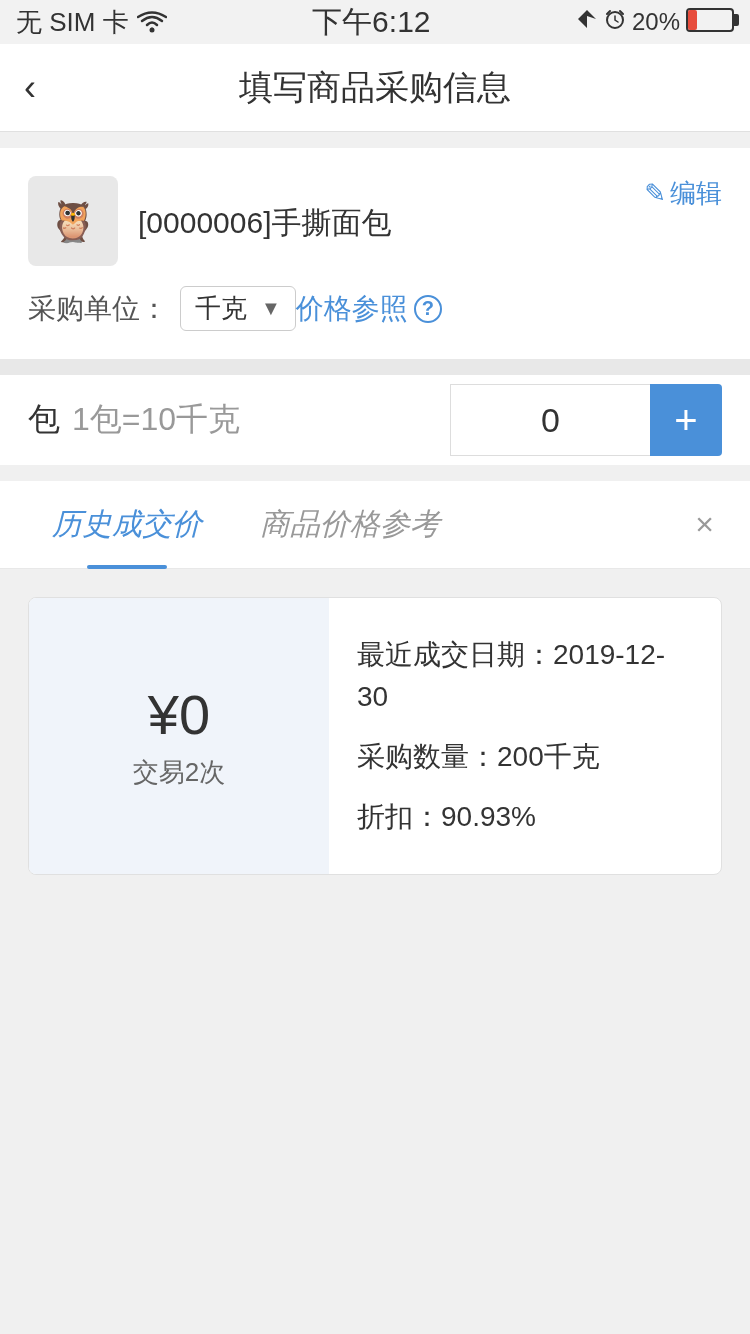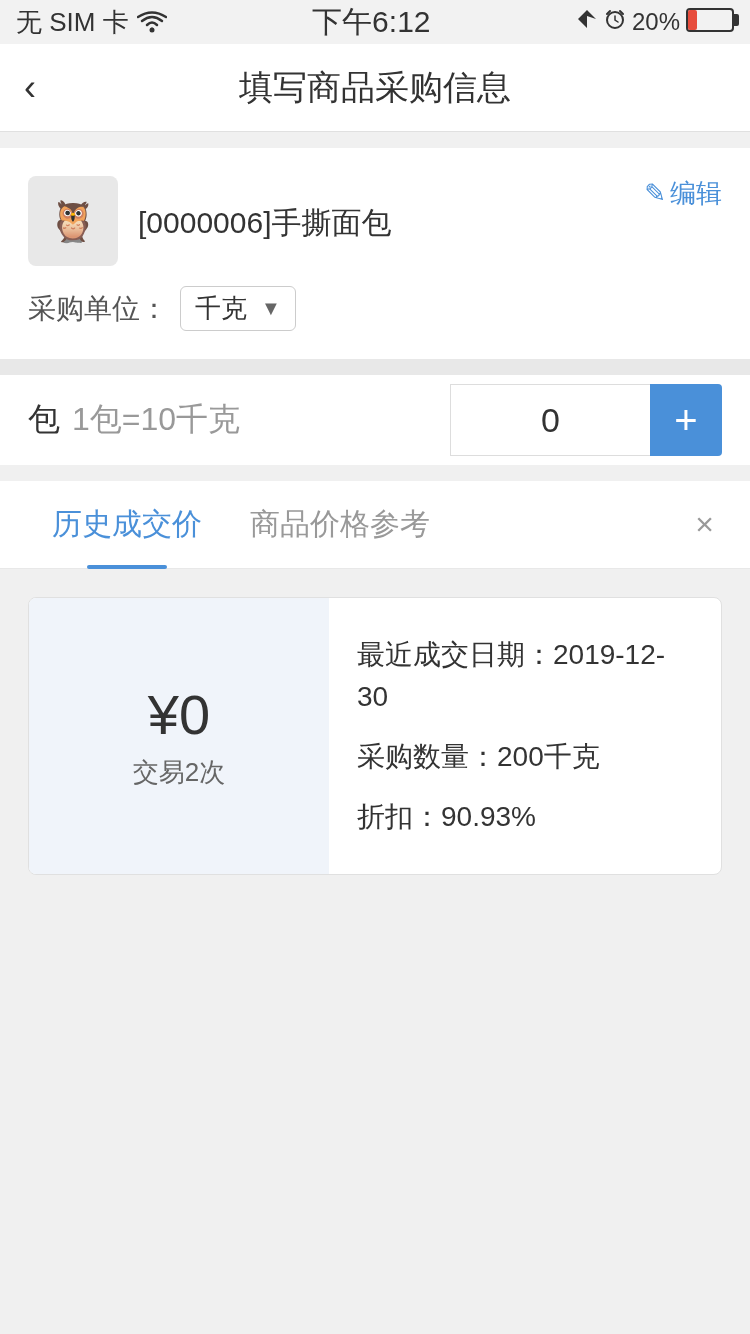--- a/index.html
+++ b/index.html
@@ -263,21 +263,22 @@
       background: #fff;
       display: flex;
       align-items: center;
       justify-content: space-between;
       padding: 0 28px;
       height: 88px;
       border-bottom: 1px solid #e8e8e8;
     }
     .tabs-left {
       display: flex;
-      gap: 0;
+      gap: 10px;
+      font-style: italic;
     }
     .tab-item {
       padding: 0 24px;
       height: 88px;
       display: flex;
       flex-direction: column;
       align-items: center;
       justify-content: center;
       font-size: 30px;
       color: #999;
@@ -412,20 +413,24 @@
     </span>
   </div>
   <div class="product-unit-row">
     <div class="unit-left">
       <span>采购单位：</span>
       <div class="unit-selector">
         <span>千克</span>
         <span class="arrow">▼</span>
       </div>
     </div>
+    <div class="price-ref">
+      <span>价格参照</span>
+      <span class="price-ref-icon">?</span>
+    </div>
   </div>
 </div>
 
 <div class="gray-divider"></div>
 
 <div class="quantity-row">
   <div class="quantity-label-group">
     <span class="quantity-unit">包</span>
     <span class="quantity-sub">1包=10千克</span>
   </div>

